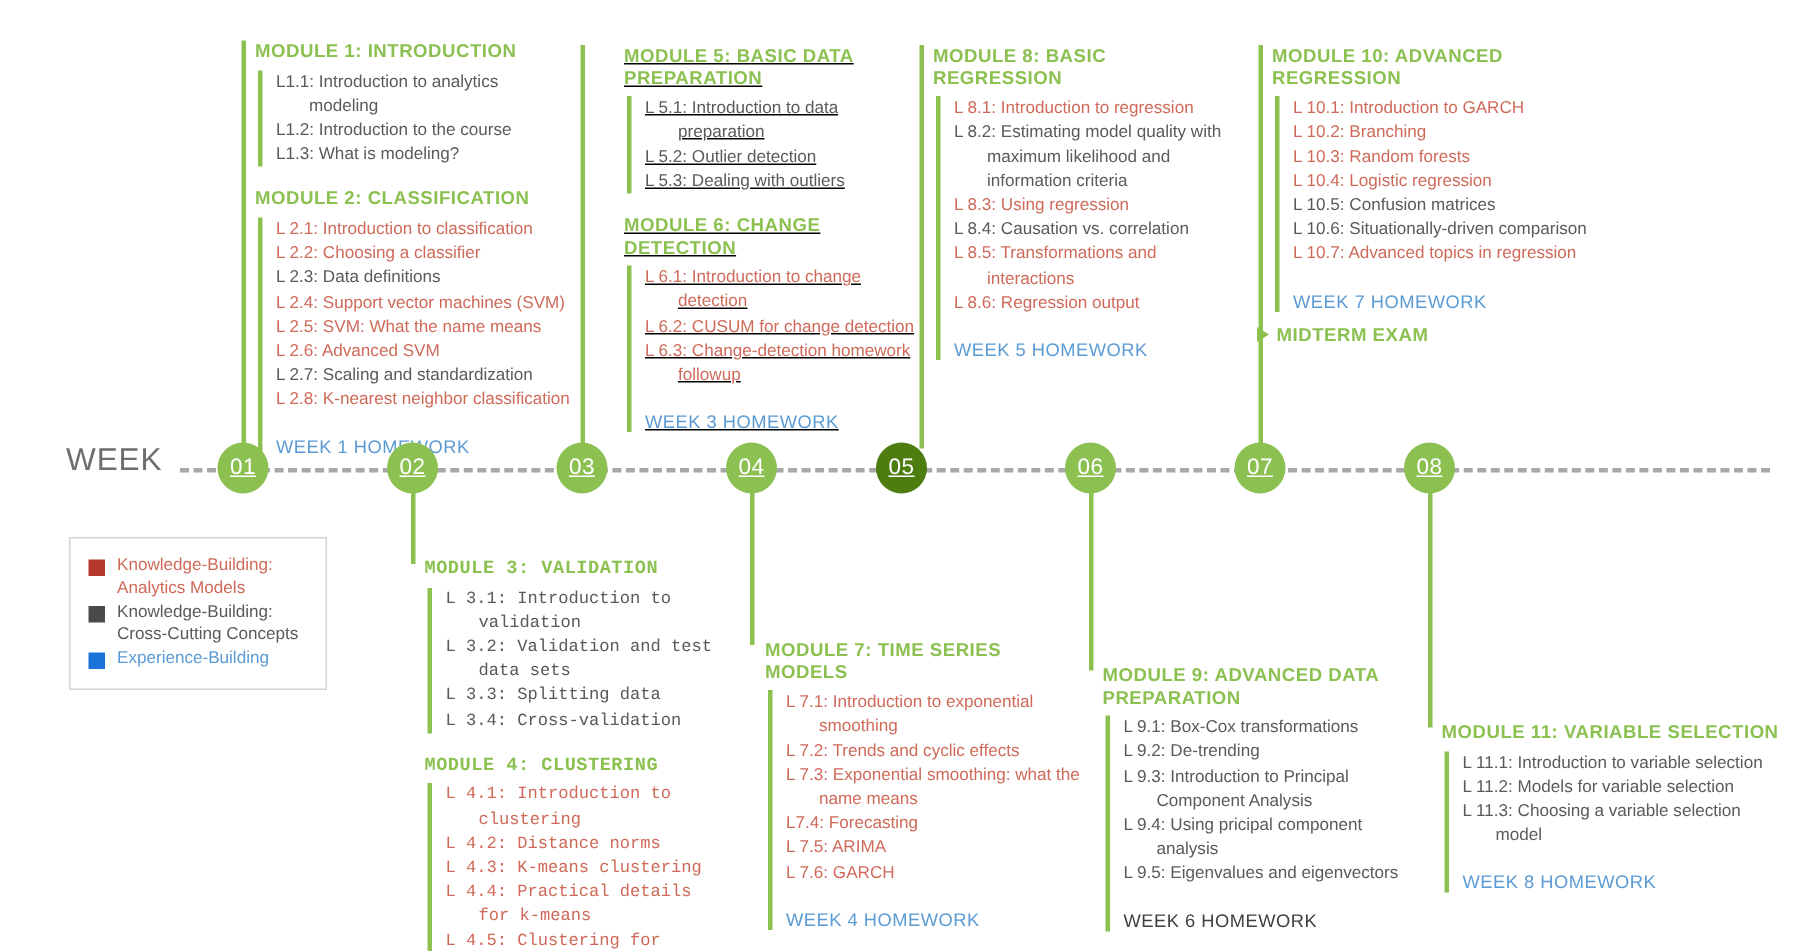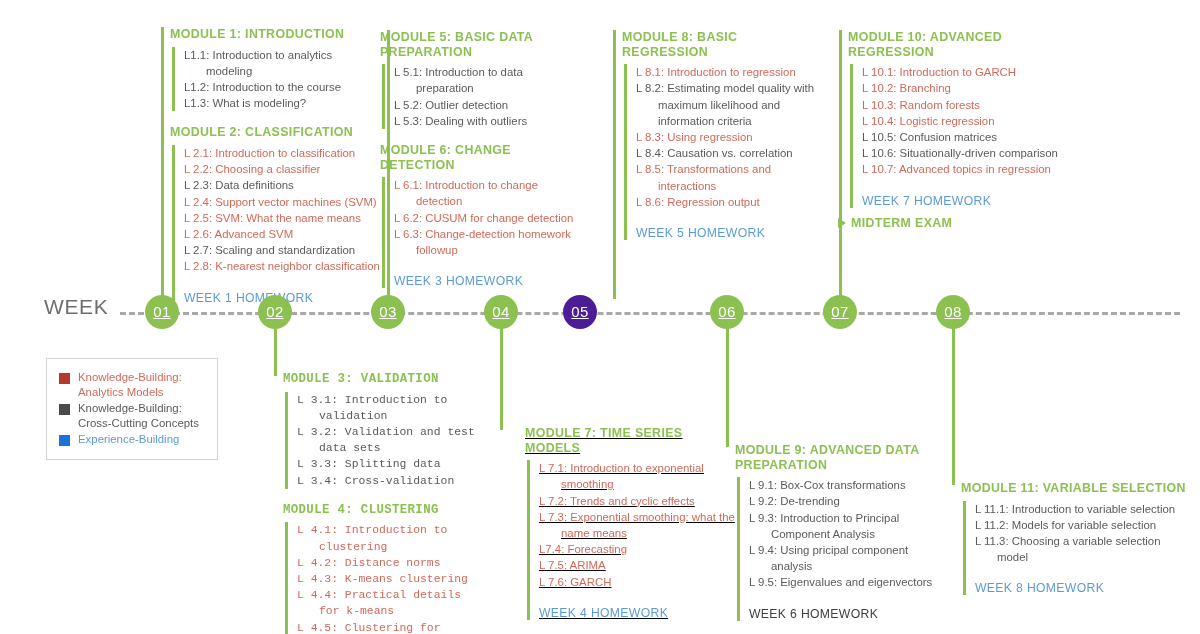--- a/index.html
+++ b/index.html
@@ -202,51 +202,51 @@
           <div class="lesson c-model">L 4.2: Distance norms</div>
           <div class="lesson c-model">L 4.3: K-means clustering</div>
           <div class="lesson c-model">L 4.4: Practical details for k-means</div>
           <div class="lesson c-model">L 4.5: Clustering for prediction</div>
           <div class="lesson c-model flat">L 4.6: Supervised vs. unsupervised learning</div>
           <div class="homework" style="color: rgb(91, 155, 213);">WEEK 2 HOMEWORK</div>
         </div>
       </div>
       <div class="stem" style="left: 273.5px; background: rgb(140, 193, 82); top: 325px; height: 51px;"></div>
       <div class="node" style="left: 371px; top: 295px; background: rgb(140, 193, 82);">03</div>
-      <div class="col" style="left: 380px; width: 200px; top: 30px;">
+      <div class="col" style="left: 416px; width: 200px; top: 30px; text-decoration: underline;">
         <div class="module-title" style="color: rgb(140, 193, 82);">MODULE 5: BASIC DATA PREPARATION</div>
         <div class="lessons" style="border-left-color: rgb(140, 193, 82);">
           <div class="lesson c-concept">L 5.1: Introduction to data preparation</div>
           <div class="lesson c-concept">L 5.2: Outlier detection</div>
           <div class="lesson c-concept">L 5.3: Dealing with outliers</div>
         </div>
         <div class="module-title spaced-top" style="color: rgb(140, 193, 82);">MODULE 6: CHANGE DETECTION</div>
         <div class="lessons" style="border-left-color: rgb(140, 193, 82);">
           <div class="lesson c-model">L 6.1: Introduction to change detection</div>
           <div class="lesson c-model">L 6.2: CUSUM for change detection</div>
           <div class="lesson c-model">L 6.3: Change-detection homework followup</div>
           <div class="homework" style="color: rgb(91, 155, 213);">WEEK 3 HOMEWORK</div>
         </div>
       </div>
       <div class="stem" style="left: 386.5px; background: rgb(140, 193, 82); top: 30px; height: 269px;"></div>
       <div class="node" style="left: 484px; top: 295px; background: rgb(140, 193, 82);">04</div>
-      <div class="col" style="left: 525px; width: 210px; top: 426px; text-decoration: underline;">
+      <div class="col" style="left: 510px; width: 210px; top: 426px;">
         <div class="module-title" style="color: rgb(140, 193, 82);">MODULE 7: TIME SERIES MODELS</div>
         <div class="lessons" style="border-left-color: rgb(140, 193, 82);">
           <div class="lesson c-model">L 7.1: Introduction to exponential smoothing</div>
           <div class="lesson c-model">L 7.2: Trends and cyclic effects</div>
           <div class="lesson c-model">L 7.3: Exponential smoothing: what the name means</div>
           <div class="lesson c-model">L7.4:  Forecasting</div>
           <div class="lesson c-model">L 7.5: ARIMA</div>
           <div class="lesson c-model">L 7.6: GARCH</div>
           <div class="homework" style="color: rgb(91, 155, 213);">WEEK 4 HOMEWORK</div>
         </div>
       </div>
       <div class="stem" style="left: 499.5px; background: rgb(140, 193, 82); top: 325px; height: 105px;"></div>
-      <div class="node" style="left: 563px; top: 295px; background: #4c1d95;">05</div>
+      <div class="node" style="left: 584px; top: 295px; background: #4d7c0f;">05</div>
       <div class="col" style="left: 622px; width: 200px; top: 30px;">
         <div class="module-title" style="color: rgb(140, 193, 82);">MODULE 8: BASIC REGRESSION</div>
         <div class="lessons" style="border-left-color: rgb(140, 193, 82);">
           <div class="lesson c-model">L 8.1: Introduction to regression</div>
           <div class="lesson c-concept">L 8.2:  Estimating model quality with maximum likelihood and information criteria</div>
           <div class="lesson c-model">L 8.3: Using regression</div>
           <div class="lesson c-concept">L 8.4: Causation vs. correlation</div>
           <div class="lesson c-model">L 8.5: Transformations and interactions</div>
           <div class="lesson c-model">L 8.6: Regression output</div>
           <div class="homework" style="color: rgb(91, 155, 213);">WEEK 5 HOMEWORK</div>

